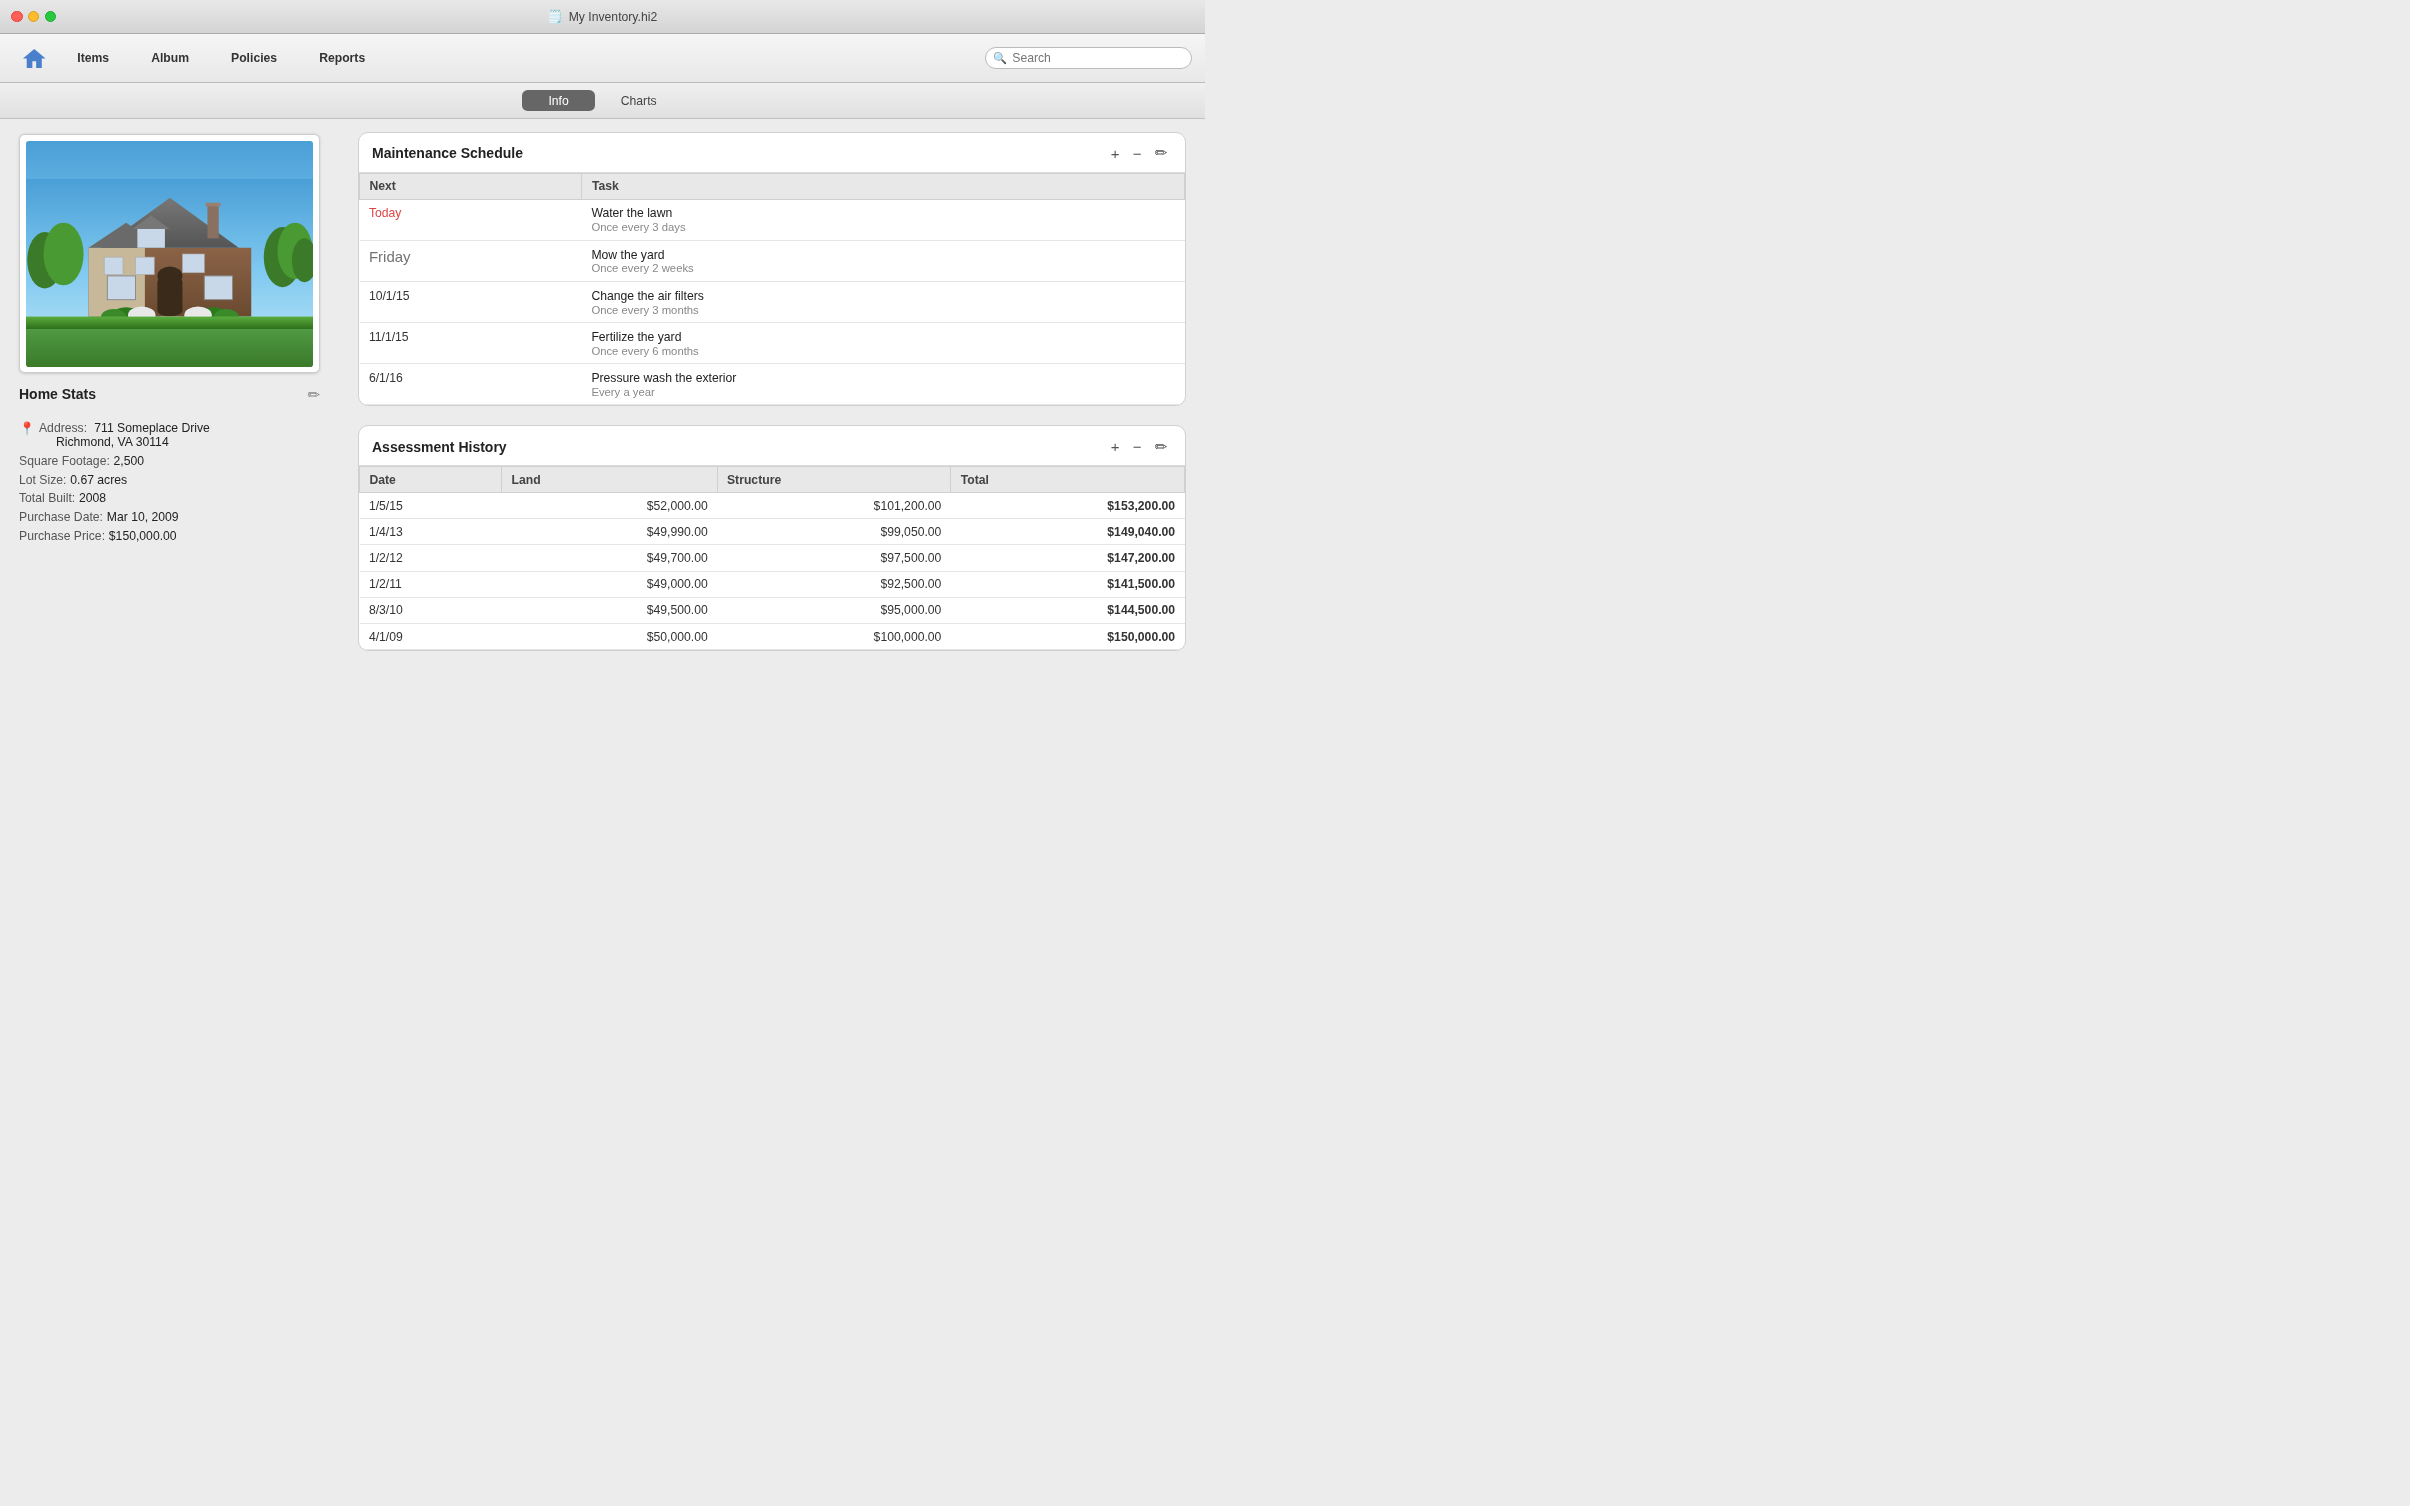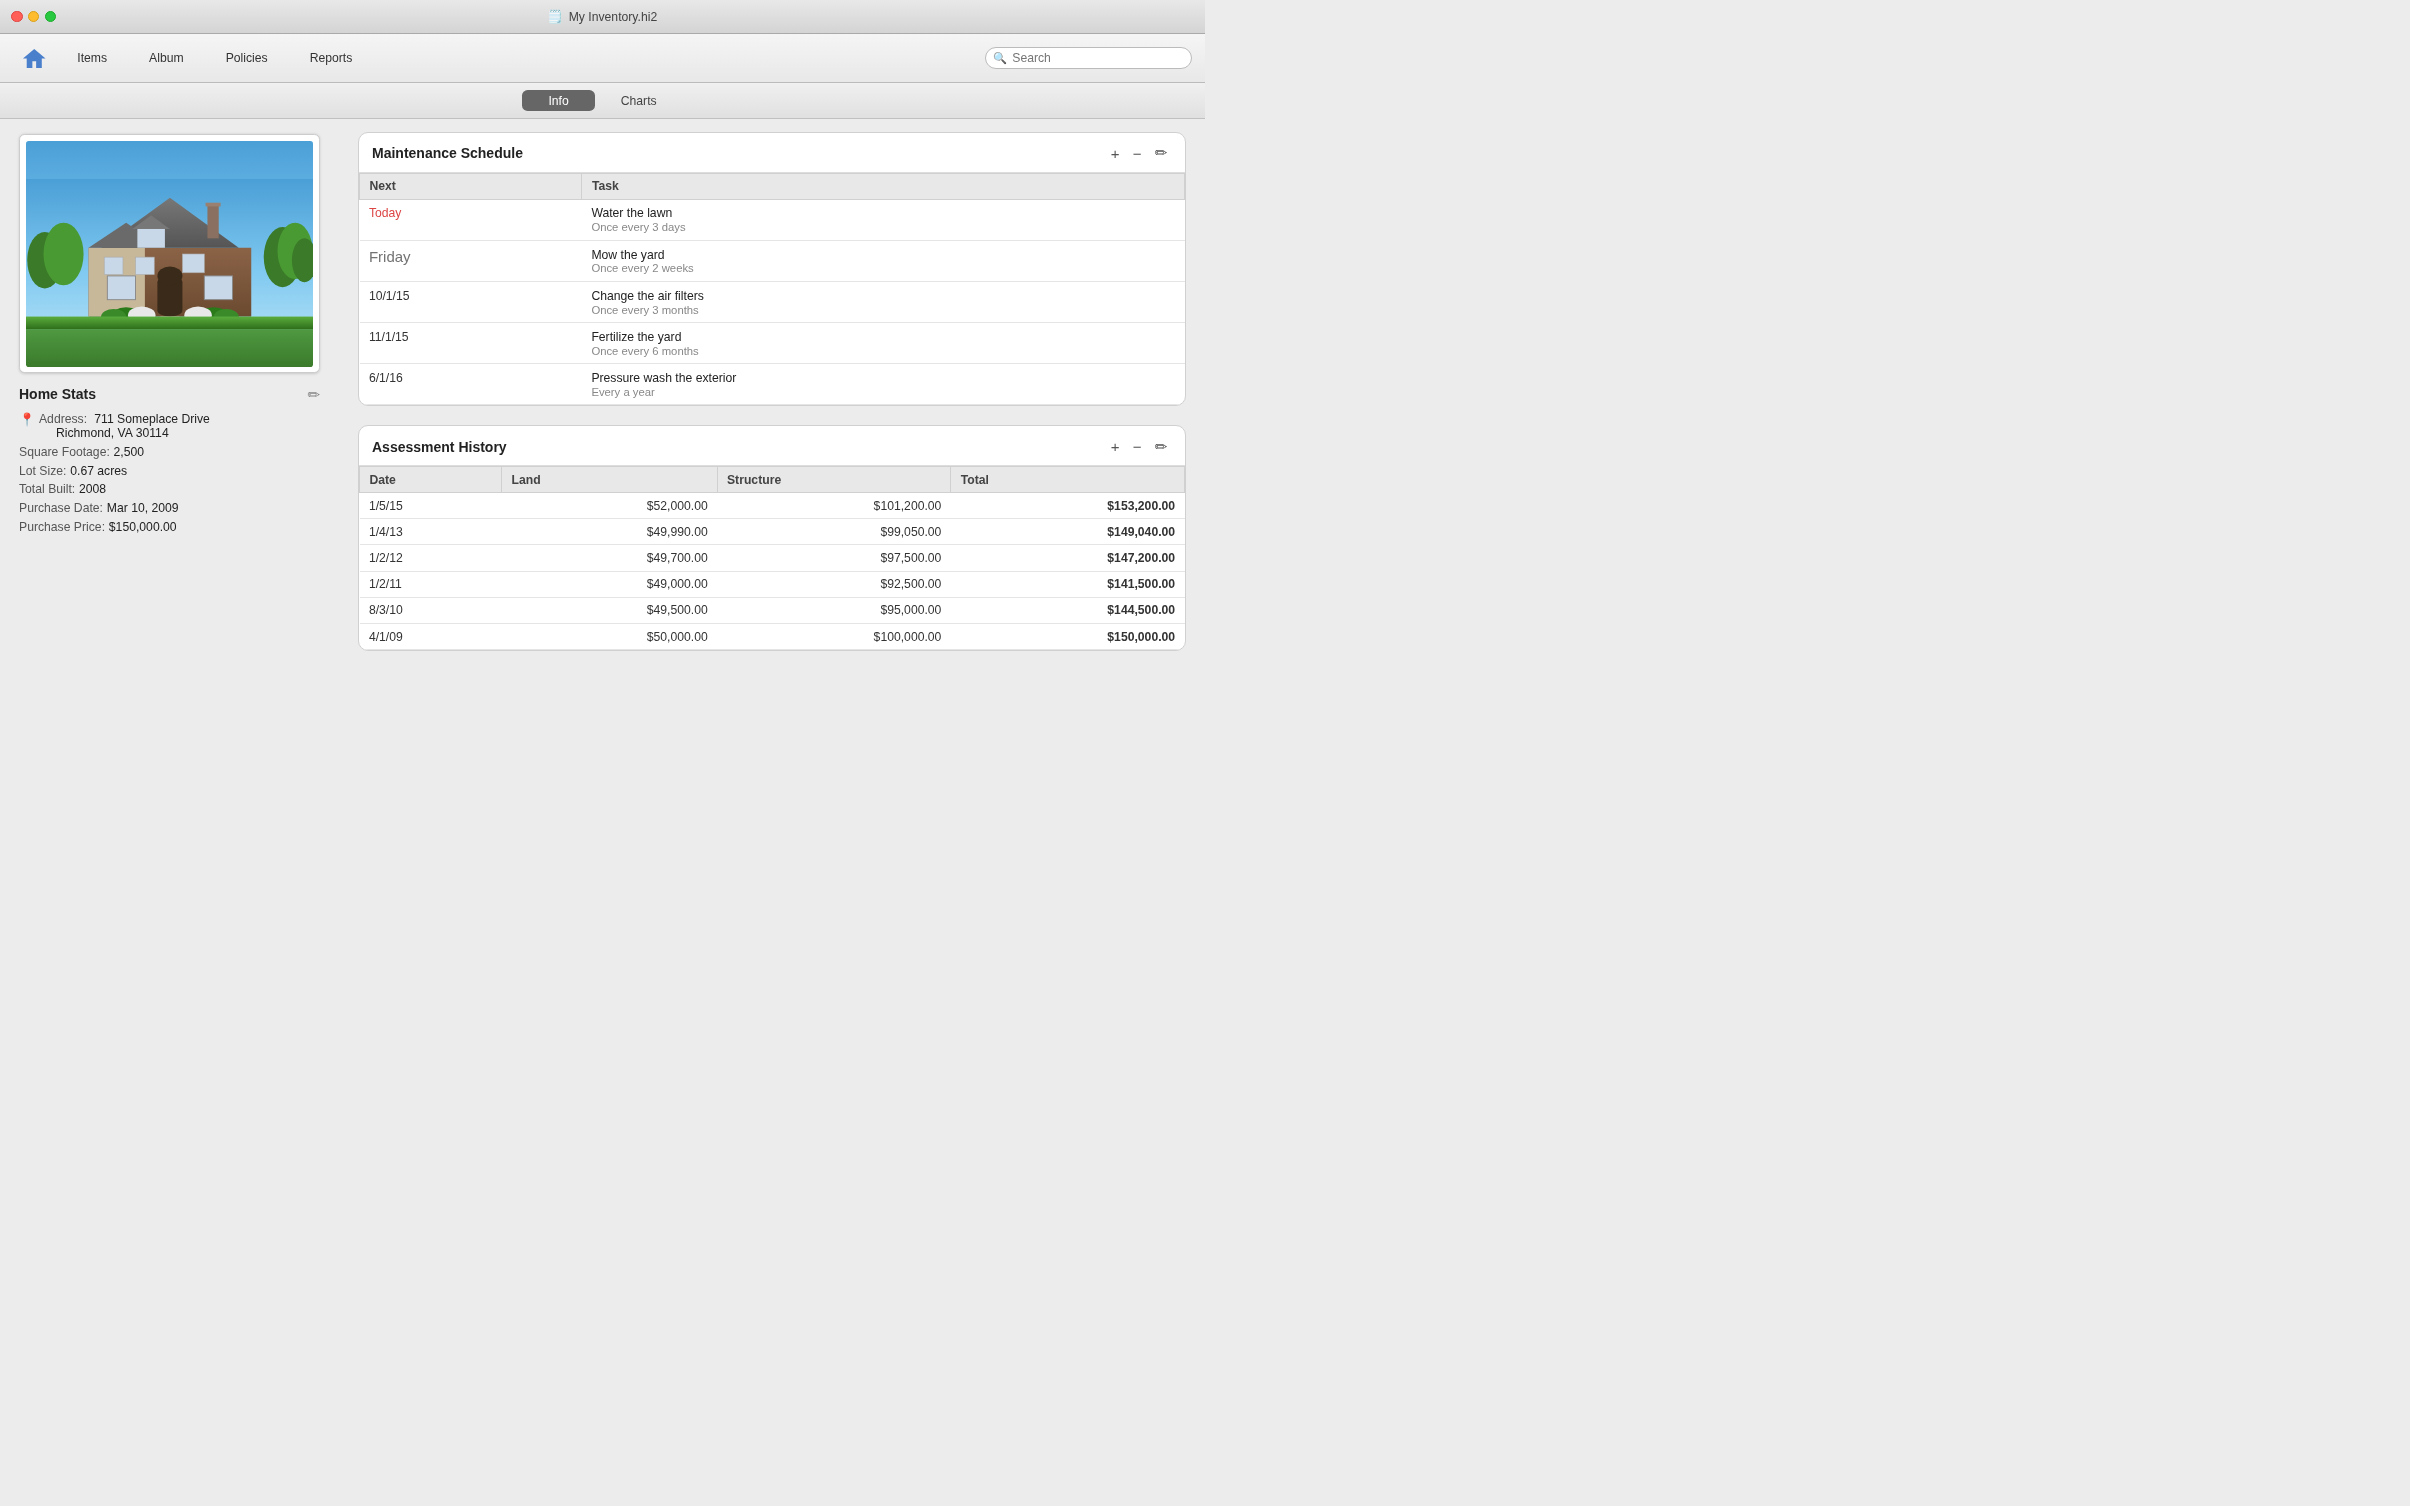--- a/index.html
+++ b/index.html
@@ -64,20 +64,21 @@
       flex-direction: column;
       align-items: center;
       padding: 3.8px 21px;
       cursor: pointer;
       border-radius: 5.6px;
       gap: 0.9px;
     }
     .toolbar-nav-label {
       font-size: 12.2px;
       color: #333;
+      font-weight: bold;
     }
     .toolbar-spacer { flex: 1; }
     .search-box {
       display: flex;
       align-items: center;
       background: white;
       border: 0.9px solid #bbb;
       border-radius: 11.3px;
       padding: 2.8px 7.5px;
       width: 207px;
@@ -135,21 +136,21 @@
       border: 0.9px solid #ccc;
       border-radius: 5.6px;
       padding: 5.6px;
       box-shadow: 0 0.9px 2.8px rgba(0,0,0,0.15);
       margin-bottom: 13px;
     }
 
     .home-stats-title {
       font-size: 14px;
       font-weight: 700;
-      margin-bottom: 10px;
+      margin-bottom: 19px;
       color: #222;
     }
     .stats-edit-row {
       display: flex;
       justify-content: space-between;
       align-items: flex-start;
     }
     .stat-row {
       display: flex;
       align-items: flex-start;

